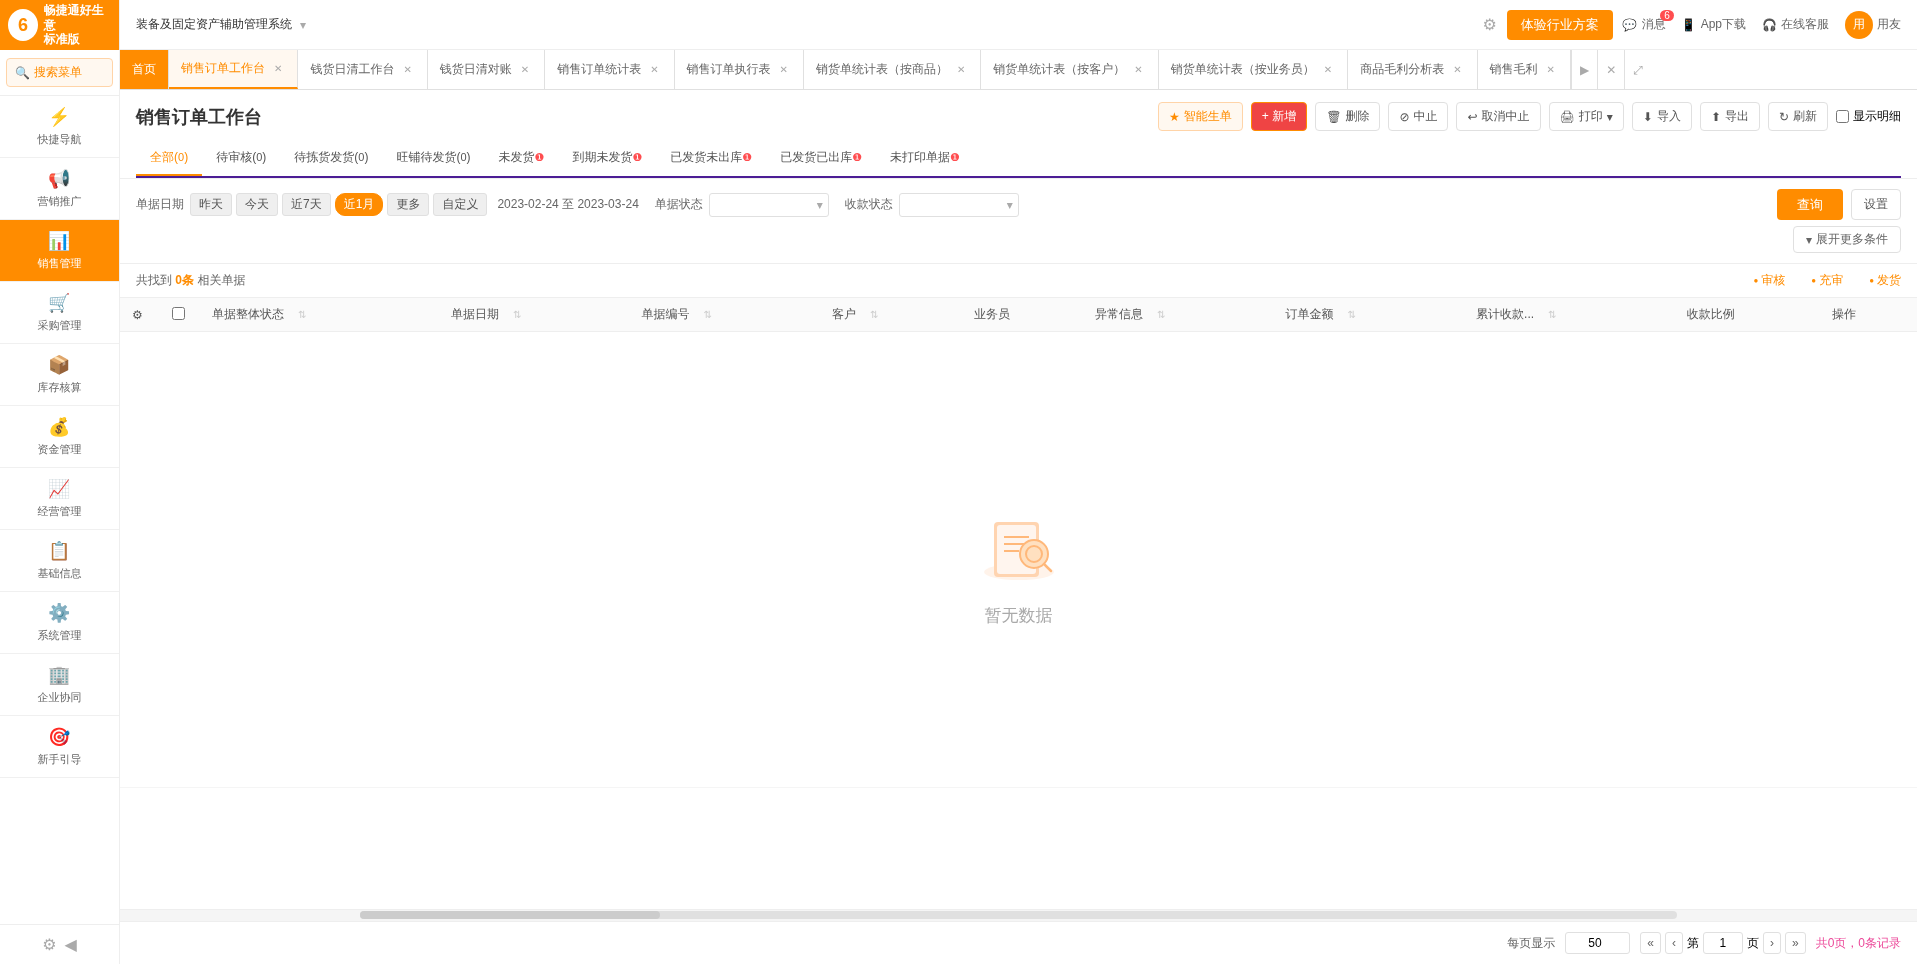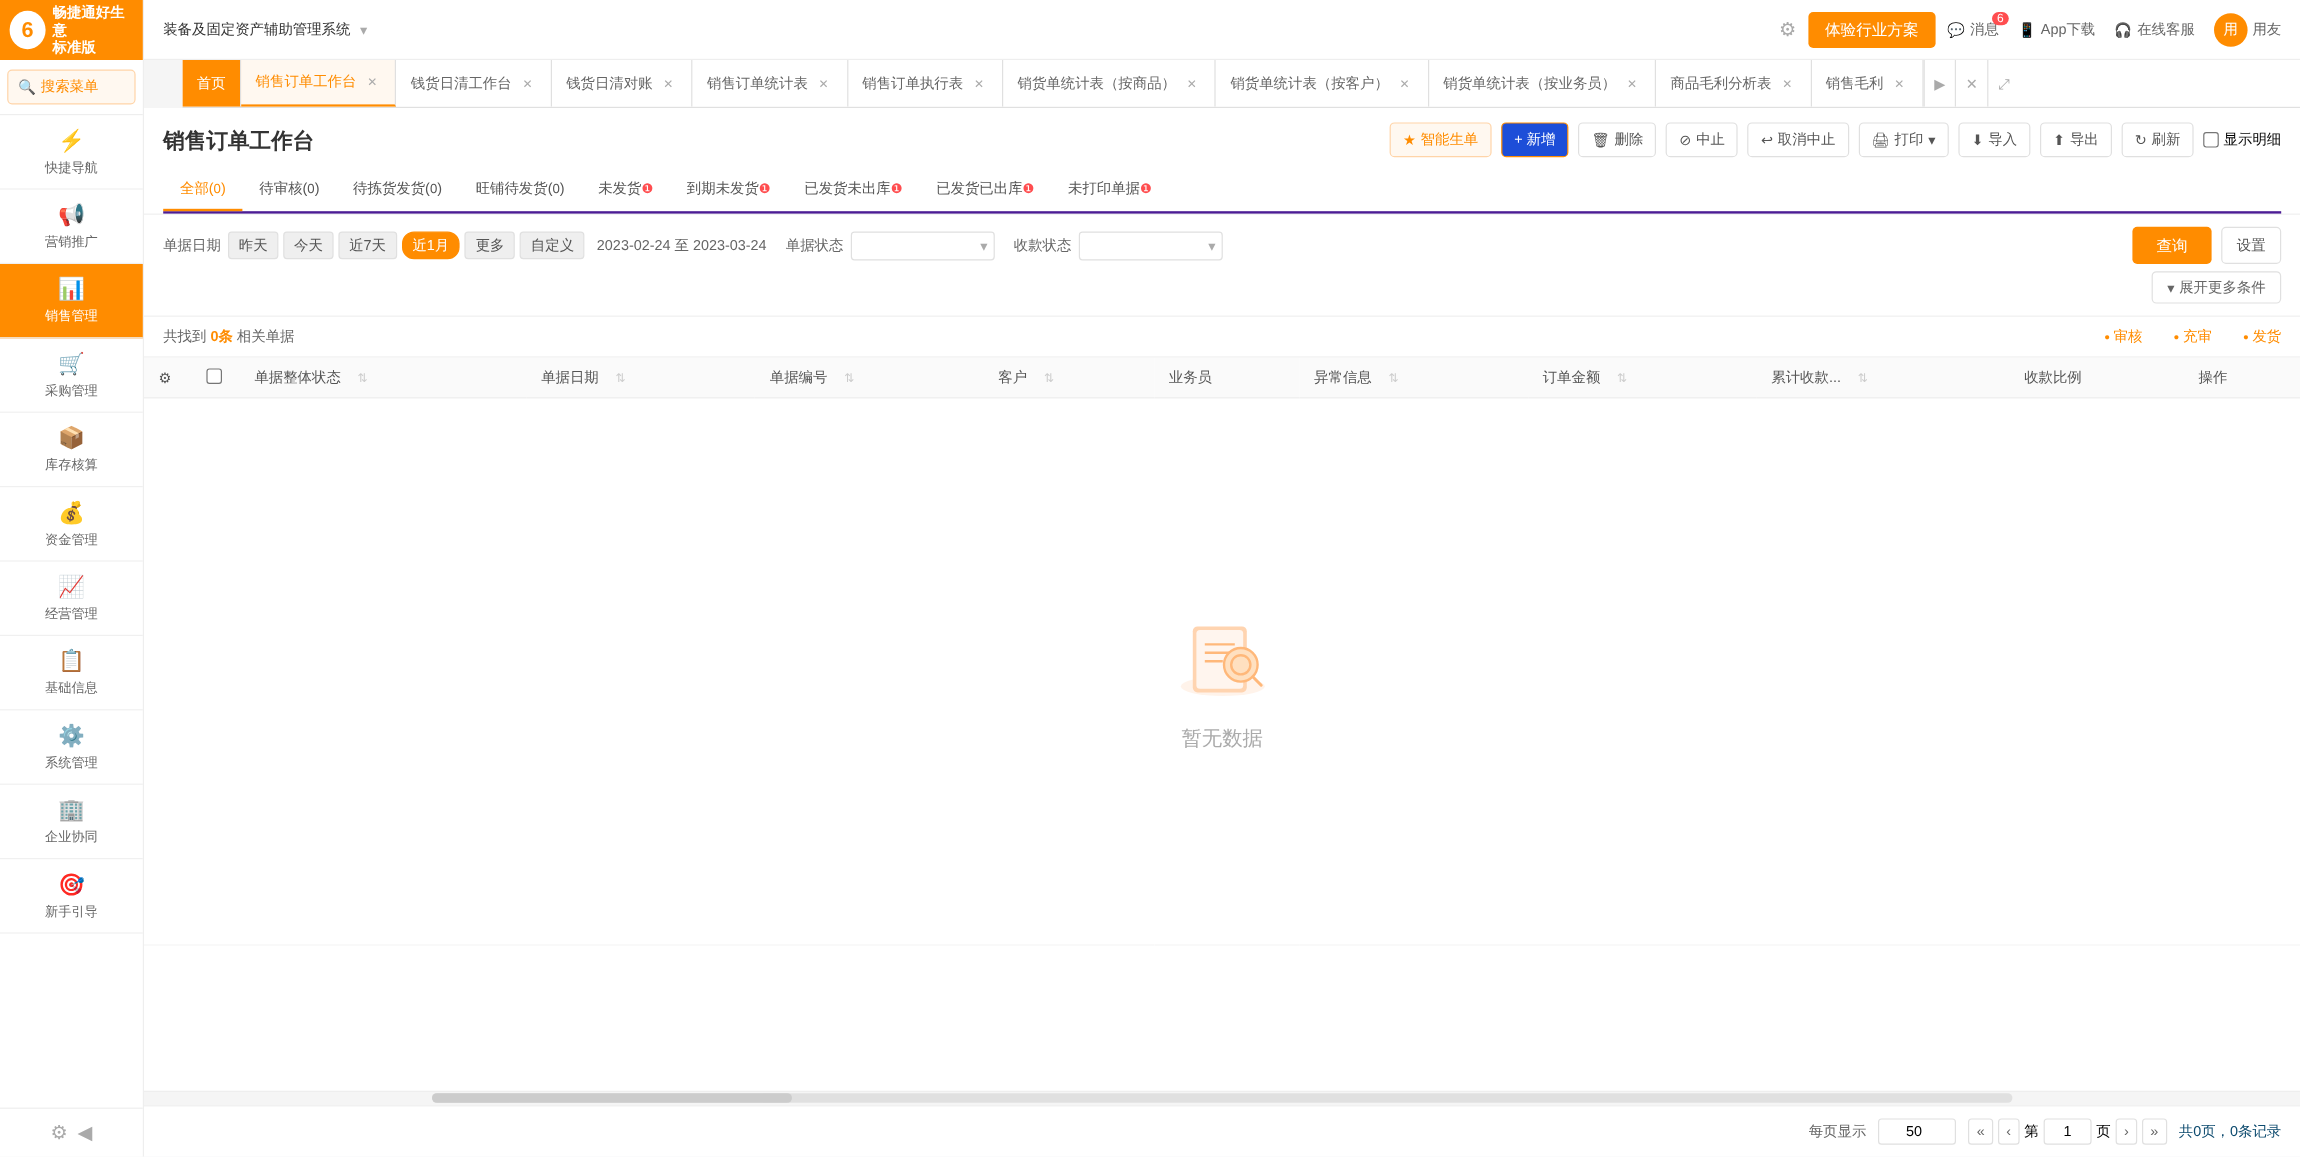--- a/index.html
+++ b/index.html
@@ -27,37 +27,37 @@
     .topbar-title { font-size: 14px; color: #333; font-weight: 500; flex: 1; display: flex; align-items: center; gap: 8px; }
     .topbar-dropdown { color: #aaa; font-size: 12px; cursor: pointer; }
     .topbar-gear { color: #aaa; font-size: 16px; cursor: pointer; }
     .topbar-demo-btn { background: #ff8c00; color: #fff; border: none; padding: 6px 14px; border-radius: 4px; cursor: pointer; font-size: 13px; }
     .topbar-right { display: flex; align-items: center; gap: 16px; color: #666; }
     .topbar-right-item { display: flex; align-items: center; gap: 4px; cursor: pointer; position: relative; }
     .badge { background: #ff4d4f; color: #fff; border-radius: 10px; font-size: 10px; padding: 0 4px; position: absolute; top: -6px; right: -8px; }
     .user-avatar { width: 28px; height: 28px; background: #ff8c00; border-radius: 50%; display: flex; align-items: center; justify-content: center; color: #fff; font-size: 12px; }
 
     
-    .tabbar { height: 40px; background: #fff; border-bottom: 1px solid #e0e0e0; display: flex; align-items: stretch; overflow: hidden; margin-left: 32px; }
+    .tabbar { height: 40px; background: #fff; border-bottom: 1px solid #e0e0e0; display: flex; align-items: stretch; overflow: hidden; }
     .tab { display: flex; align-items: center; padding: 0 12px; gap: 6px; border-right: 1px solid #e0e0e0; cursor: pointer; white-space: nowrap; color: #666; font-size: 12px; min-width: fit-content; }
     .tab.active { background: #fff8f0; color: #ff8c00; border-bottom: 2px solid #ff8c00; }
     .tab-home { background: #ff8c00; color: #fff; }
     .tab-close { font-size: 10px; color: #aaa; cursor: pointer; padding: 1px 3px; border-radius: 2px; }
     .tab-nav-btn { display: flex; align-items: center; padding: 0 8px; cursor: pointer; color: #aaa; border-left: 1px solid #e0e0e0; }
 
     
     .content { flex: 1; display: flex; flex-direction: column; overflow: hidden; background: #f5f7fa; }
 
     
     .page-header { background: #fff; padding: 12px 16px 0; border-bottom: 1px solid #eee; }
     .page-title-row { display: flex; align-items: center; justify-content: space-between; margin-bottom: 10px; }
     .page-title { font-size: 18px; font-weight: bold; color: #333; }
     .page-actions { display: flex; align-items: center; gap: 8px; }
     .action-btn { display: flex; align-items: center; gap: 4px; padding: 5px 10px; border: 1px solid #e0e0e0; border-radius: 4px; background: #fff; cursor: pointer; color: #555; font-size: 12px; }
-    .action-btn.primary { background: #1d4ed8; color: #fff; border-color: #ff8c00; }
+    .action-btn.primary { background: #ef4444; color: #fff; border-color: #ff8c00; }
     .action-btn.smart { background: #fff8f0; color: #ff8c00; border-color: #ffd4a8; }
 
     
     .filter-tabs { display: flex; gap: 0; border-bottom: 2px solid #4c1d95; }
     .filter-tab { padding: 8px 14px; cursor: pointer; color: #555; border-bottom: 2px solid transparent; font-size: 12px; }
     .filter-tab.active { color: #ff8c00; border-bottom-color: #ff8c00; }
     .filter-tab .count { font-size: 11px; }
     .filter-tab .count.has-data { color: #ff4d4f; }
 
     
@@ -100,21 +100,21 @@
     .empty-text { color: #aaa; font-size: 17px; }
 
     
     .pagination { display: flex; align-items: center; justify-content: flex-end; padding: 10px 16px; border-top: 1px solid #eee; background: #fff; gap: 10px; }
     .page-size-label { color: #666; }
     .page-size-select { padding: 3px 20px 3px 22px; border: 1px solid #e0e0e0; border-radius: 3px; background: #fff; cursor: pointer; appearance: none; }
     .page-nav { display: flex; align-items: center; gap: 4px; }
     .page-nav-btn { padding: 3px 6px; border: 1px solid #e0e0e0; border-radius: 3px; cursor: pointer; color: #666; background: #fff; }
     .page-nav-btn:disabled { color: #ccc; cursor: not-allowed; }
     .page-input { width: 40px; text-align: center; border: 1px solid #e0e0e0; border-radius: 3px; padding: 3px; }
-    .total-info { color: #0c4a6e; }
+    .total-info { color: #ec4899; }
 
     
     .scrollbar-area { height: 12px; background: #f5f5f5; border-top: 1px solid #eee; position: relative; }
     .scrollbar-track { height: 8px; background: #e0e0e0; border-radius: 4px; position: absolute; bottom: 2px; left: 240px; right: 240px; }
     .scrollbar-thumb { height: 8px; background: #ccc; border-radius: 4px; width: 300px; }
   </style>
 </head>
 <body>
 
 <div class="sidebar">

